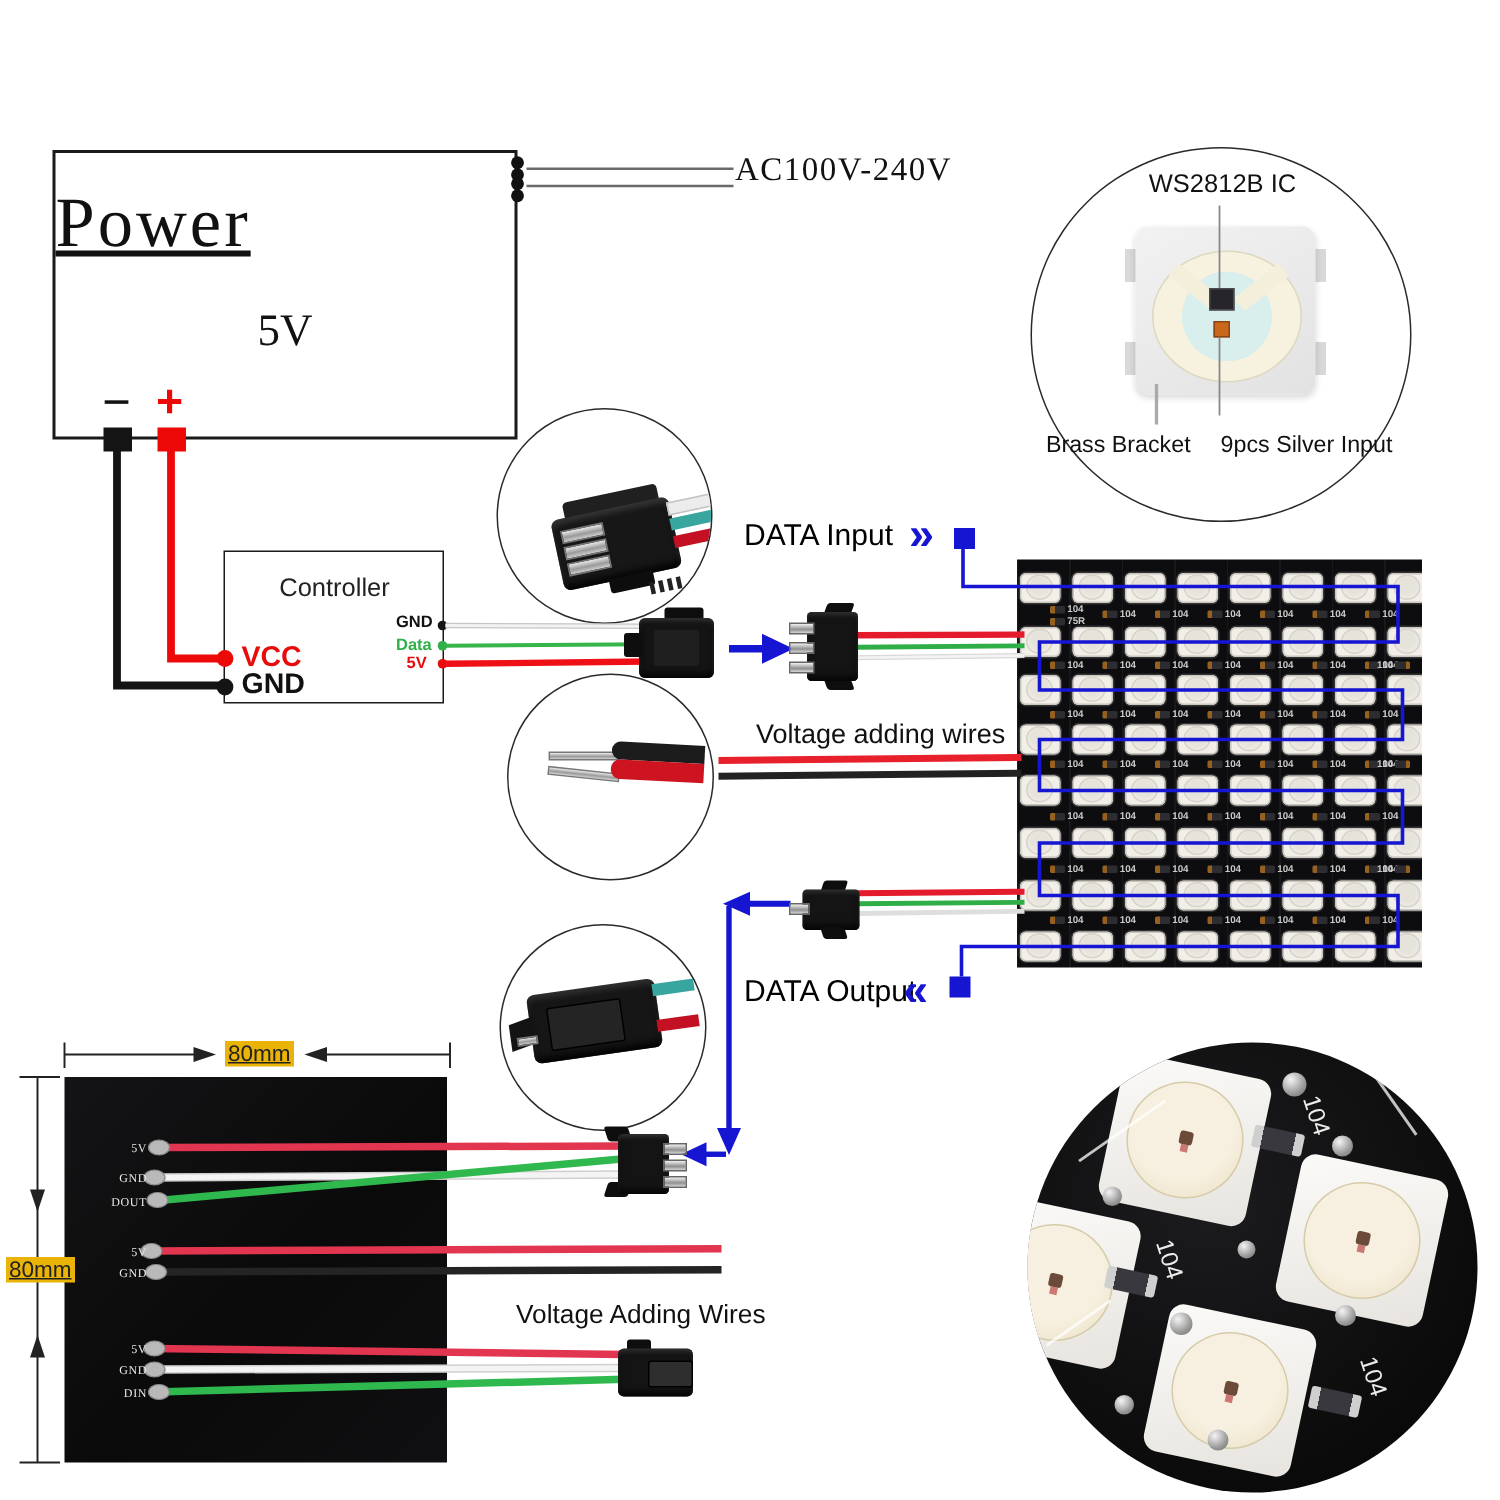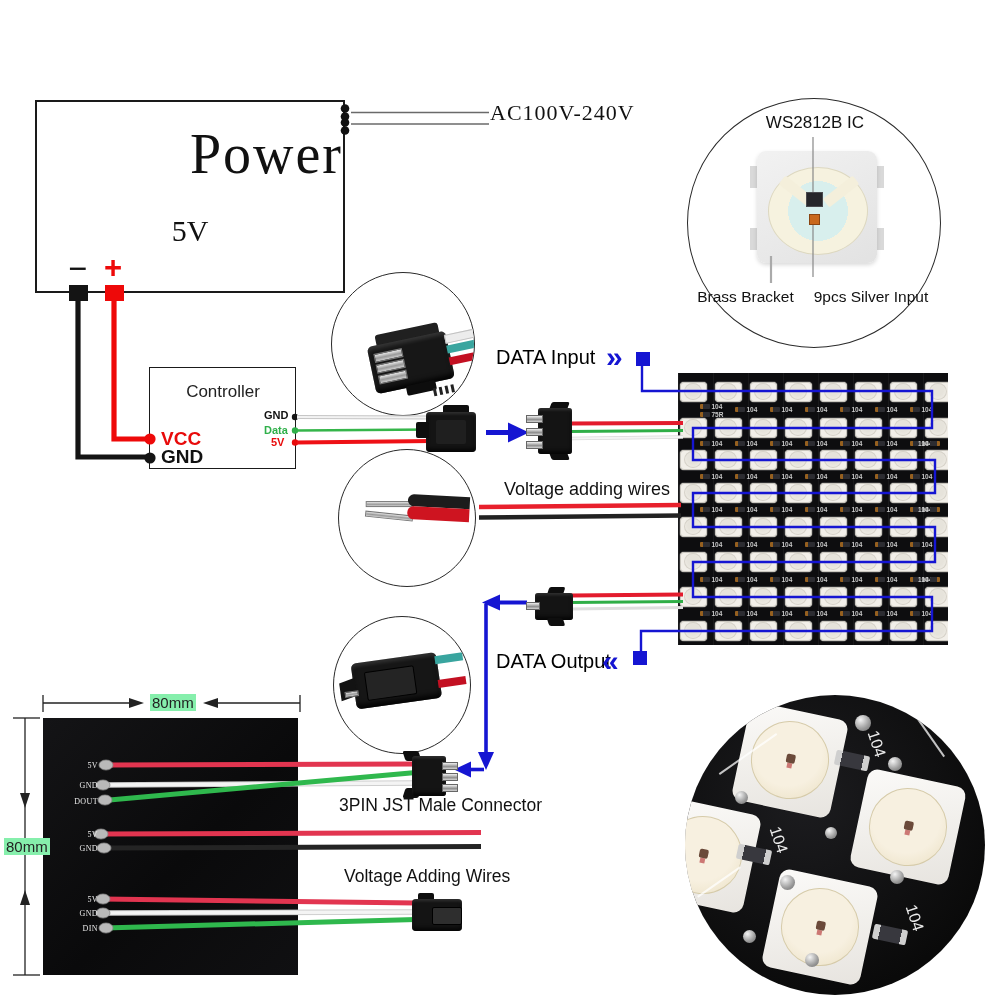--- a/index.html
+++ b/index.html
@@ -4,21 +4,21 @@
 <style>
   html,body{margin:0;padding:0;background:#fff;}
   #canvas{position:relative;width:1000px;height:1000px;background:#fff;overflow:hidden;
           font-family:"Liberation Sans",sans-serif;}
   .abs{position:absolute;}
   svg.overlay{position:absolute;left:0;top:0;z-index:30;pointer-events:none;}
 
   
   .schembox{position:absolute;background:#fff;border:2px solid #1a1a1a;z-index:10;}
   .serif{font-family:"Liberation Serif",serif;color:#111;}
-  .power-title{font-size:56px;letter-spacing:2px;text-align:right;}
+  .power-title{font-size:47px;letter-spacing:2px;text-align:left;text-decoration:underline;}
   .power-v{font-size:30px;text-align:center;}
   .ac-label{font-size:22px;letter-spacing:1px;z-index:50;}
   .ctrl-title{font-size:17px;color:#222;text-align:center;z-index:50;}
   .pinL{font-weight:700;font-size:19px;z-index:50;}
   .pinR{font-weight:700;font-size:11px;z-index:50;}
 
   
   .photocirc{position:absolute;border-radius:50%;background:#fff;border:1.6px solid #2a2a2a;
              overflow:hidden;z-index:15;}
   .silverpin{background:linear-gradient(#e9e9e9,#9a9a9a 55%,#cfcfcf);border:0.5px solid #777;}
@@ -52,21 +52,21 @@
   .conlab{position:absolute;color:#111;font-size:17.5px;z-index:50;white-space:nowrap;}
   .chev{position:absolute;color:#1515d2;font:800 30px "Liberation Sans",sans-serif;
         letter-spacing:-3px;line-height:1;z-index:50;}
   .bluesq{position:absolute;width:14px;height:14px;background:#1515d2;z-index:40;}
 
   
   #backpanel{position:absolute;left:43px;top:718px;width:255px;height:257px;z-index:10;
              background:linear-gradient(135deg,#141416,#0a0a0b 55%,#101012);}
   .wlabel{position:absolute;width:56px;text-align:right;font-family:"Liberation Serif",serif;
           font-size:8px;color:#e9e9e9;letter-spacing:.4px;z-index:50;}
-  .dimtxt{position:absolute;font-size:15px;color:#222;background:#86efac;padding:0 2px;z-index:50;}
+  .dimtxt{position:absolute;font-size:15px;color:#222;background:#eab308;padding:0 2px;z-index:50;text-decoration:underline;}
 
   
   .pkg{position:absolute;left:757px;top:151px;width:120px;height:112px;border-radius:9px;z-index:16;
        background:linear-gradient(150deg,#f2f2f2,#e2e2e2);box-shadow:0 2px 4px rgba(0,0,0,.15);}
   .tab{position:absolute;width:9px;height:22px;background:#d9d9d9;z-index:15;}
   .lens{position:absolute;left:768px;top:167px;width:98px;height:86px;border-radius:50%;z-index:17;
         background:radial-gradient(circle,#d8efed 0 46%,#f6f2df 46% 80%,#ece5c8 80% 100%);
         border:1px solid #ddd8c0;}
   .spoke{position:absolute;background:#f4efdb;z-index:18;border-radius:2px;}
   .icchip{position:absolute;left:806px;top:192px;width:15px;height:13px;background:#26262a;
@@ -712,16 +712,15 @@
   <div class="biglab" style="left:496px;top:346px;">DATA Input</div>
   <span class="chev" style="left:606px;top:342px;">»</span>
   <div class="bluesq" style="left:636px;top:352px;"></div>
 
   <div class="midlab" style="left:504px;top:479px;">Voltage adding wires</div>
 
   <div class="biglab" style="left:496px;top:650px;">DATA Output</div>
   <span class="chev" style="left:602px;top:646px;">«</span>
   <div class="bluesq" style="left:633px;top:651px;"></div>
 
-  <div class="conlab" style="left:339px;top:795px;">3PIN JST Male Connector</div>
   <div class="conlab" style="left:344px;top:866px;">Voltage Adding Wires</div>
 
 </div>
 
 </body></html>

